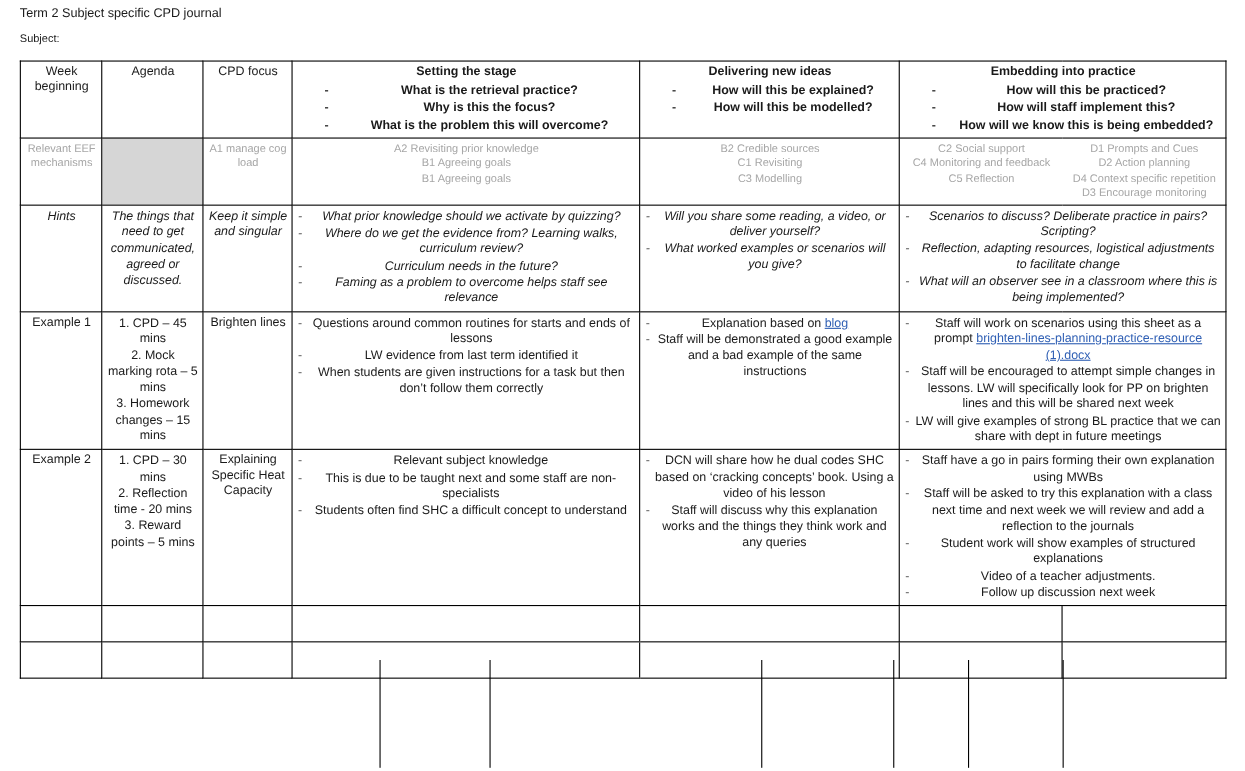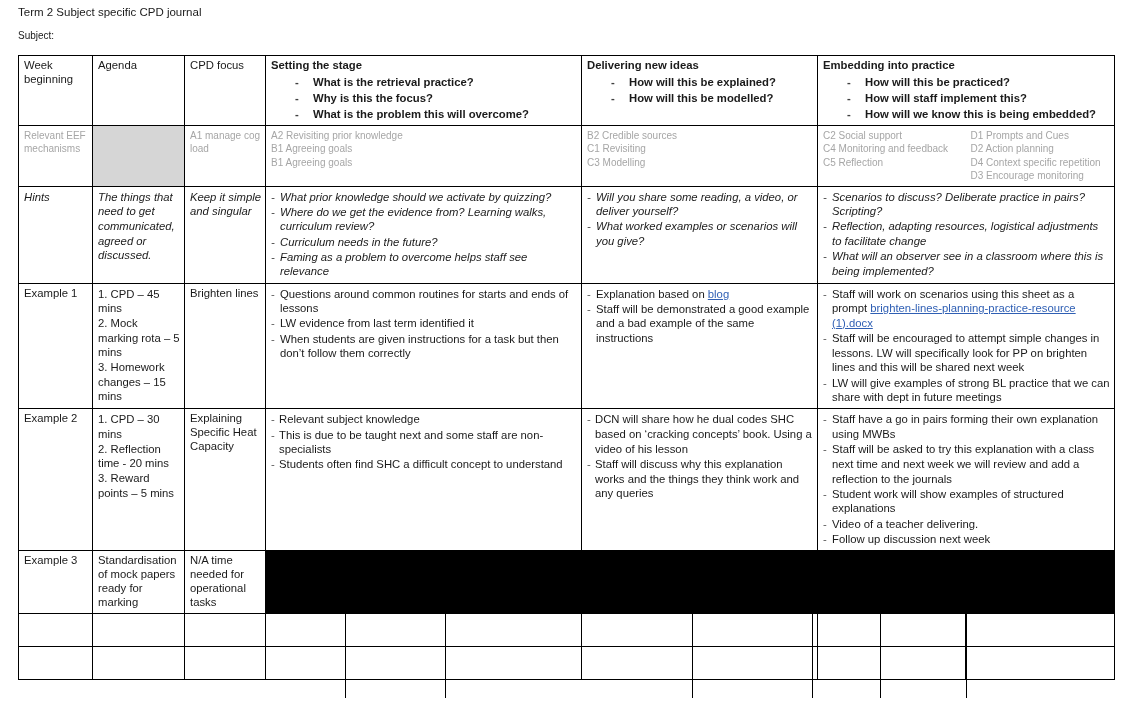--- a/index.html
+++ b/index.html
@@ -21,21 +21,21 @@
     border-collapse: collapse;
     table-layout: fixed;
   }
   table.journal td, table.journal th {
     border: 1px solid #000000;
     vertical-align: top;
     padding: 3px 4px 3px 5px;
     font-size: 11.3px;
     line-height: 1.23;
     font-weight: normal;
-    text-align: left;
+    text-align: center;
   }
   th.hdr { font-weight: bold; font-size: 11.6px; padding-top: 4px; }
   th.hdr .hdr-title { font-weight: bold; display: block; margin-bottom: 1px; }
   th.hdr ul.qs { margin: 0; padding: 0; list-style: none; }
   th.hdr ul.qs li {
     font-weight: bold;
     padding-left: 42px;
     position: relative;
     line-height: 1.42;
   }
@@ -242,32 +242,26 @@
         <ul class="dash tight">
           <li>DCN will share how he dual codes SHC based on ‘cracking concepts’ book. Using a video of his lesson</li>
           <li>Staff will discuss why this explanation works and the things they think work and any queries</li>
         </ul>
       </td>
       <td colspan="2">
         <ul class="dash">
           <li>Staff have a go in pairs forming their own explanation using MWBs</li>
           <li>Staff will be asked to try this explanation with a class next time and next week we will review and add a reflection to the journals</li>
           <li>Student work will show examples of structured explanations</li>
-          <li>Video of a teacher delivering.</li>
+          <li>Video of a teacher adjustments.</li>
           <li>Follow up discussion next week</li>
         </ul>
       </td>
     </tr>
 
-    <tr>
-      <td>Example 3</td>
-      <td>Standardisation of mock papers ready for marking</td>
-      <td>N/A time needed for operational tasks</td>
-      <td class="black-block" colspan="4"></td>
-    </tr>
 
     <tr class="blankrow">
       <td></td>
       <td></td>
       <td></td>
       <td style="border-right:none;width:81px"></td>
       <td></td>
       <td></td>
       <td></td>
     </tr>

